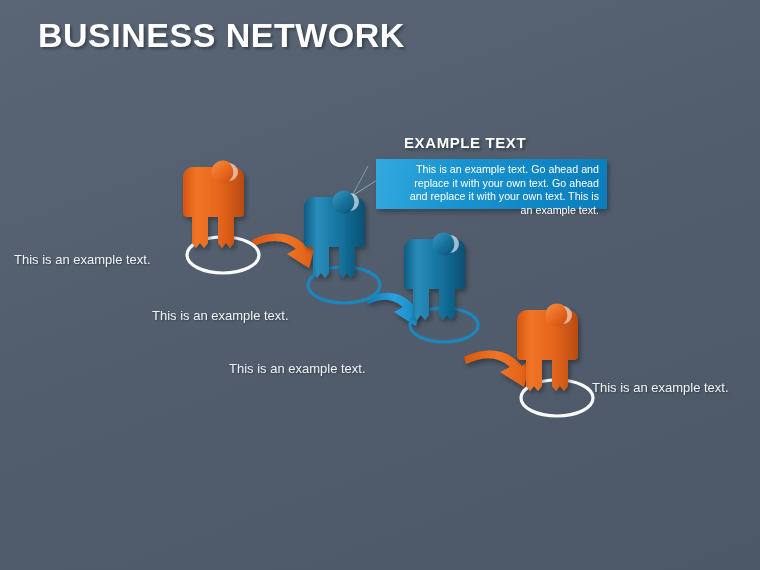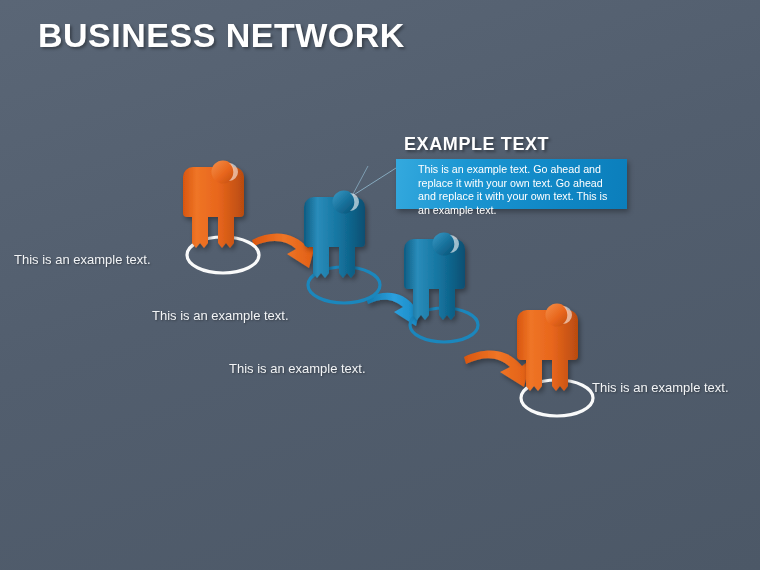--- a/index.html
+++ b/index.html
@@ -11,20 +11,21 @@
     height: 570px;
     overflow: hidden;
     background: #525e6e;
     font-family: "Liberation Sans", sans-serif;
   }
   #slide {
     position: relative;
     width: 760px;
     height: 570px;
     background: linear-gradient(160deg, #5a6676 0%, #525e6e 45%, #4c5867 100%);
+    text-align: right;
   }
   #slide-title {
     position: absolute;
     left: 38px;
     top: 16px;
     font-size: 34px;
     font-weight: bold;
     letter-spacing: 0.5px;
     color: #ffffff;
     text-shadow: 2px 2px 3px rgba(0,0,0,0.35);
@@ -39,30 +40,30 @@
   }
   #caption-1 { left: 14px;  top: 252px; }
   #caption-2 { left: 152px; top: 308px; }
   #caption-3 { left: 229px; top: 361px; }
   #caption-4 { left: 592px; top: 380px; }
 
   #callout-heading {
     position: absolute;
     left: 404px;
     top: 134px;
-    font-size: 18px;
+    font-size: 15px;
     font-weight: bold;
     letter-spacing: 0.6px;
     color: #ffffff;
     text-shadow: 2px 2px 3px rgba(0,0,0,0.4);
     white-space: nowrap;
   }
   #callout-box {
     position: absolute;
-    left: 396px;
+    left: 376px;
     top: 159px;
     width: 231px;
     height: 50px;
     background: linear-gradient(100deg, #34a9de 0%, #1b96d2 30%, #0f86c4 72%, #0b7ebb 100%);
     box-shadow: 2px 3px 5px rgba(0,0,0,0.3);
     box-sizing: border-box;
     padding: 4px 8px 4px 22px;
   }
   #callout-body {
     font-size: 10.7px;

